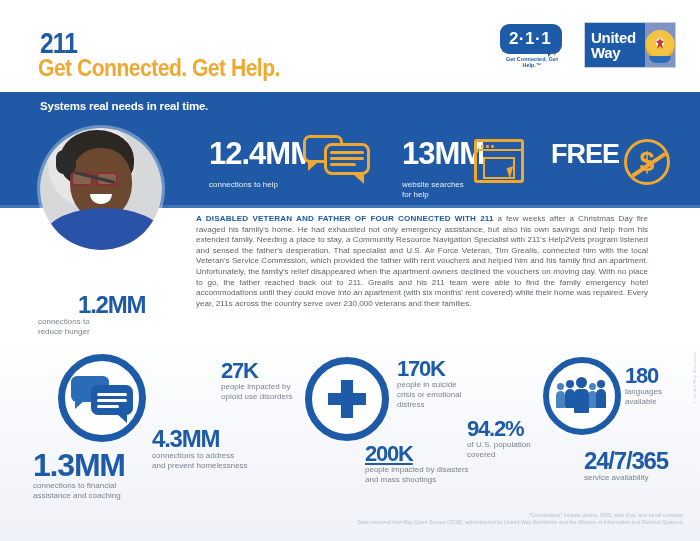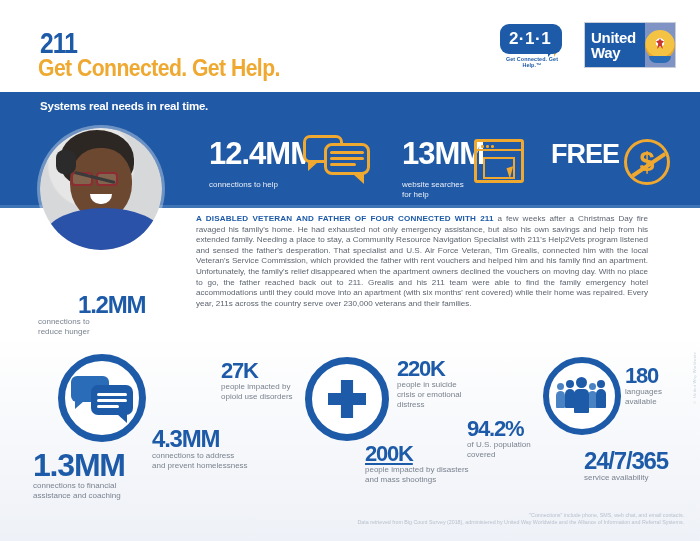--- a/index.html
+++ b/index.html
@@ -312,21 +312,21 @@
     <div class="num" style="font-size:22px;">27K</div>
     <div class="lbl" style="white-space:pre-line;">people impacted by
 opioid use disorders</div>
   </div>
 
   <div class="cir ring" style="left:305px; top:357px; width:84px; height:84px;">
     <div class="cross" style="left:16px; top:16px; width:38px; height:38px;"></div>
   </div>
 
   <div class="stat" style="left:397px; top:358px;">
-    <div class="num" style="font-size:22px;">220K</div>
+    <div class="num" style="font-size:22px;">170K</div>
     <div class="lbl" style="white-space:pre-line;">people in suicide
 crisis or emotional
 distress</div>
   </div>
 
   <div class="stat" style="left:365px; top:443px;">
     <div class="num" style="font-size:22px;text-decoration:underline;">200K</div>
     <div class="lbl" style="white-space:pre-line;">people impacted by disasters
 and mass shootings</div>
   </div>

